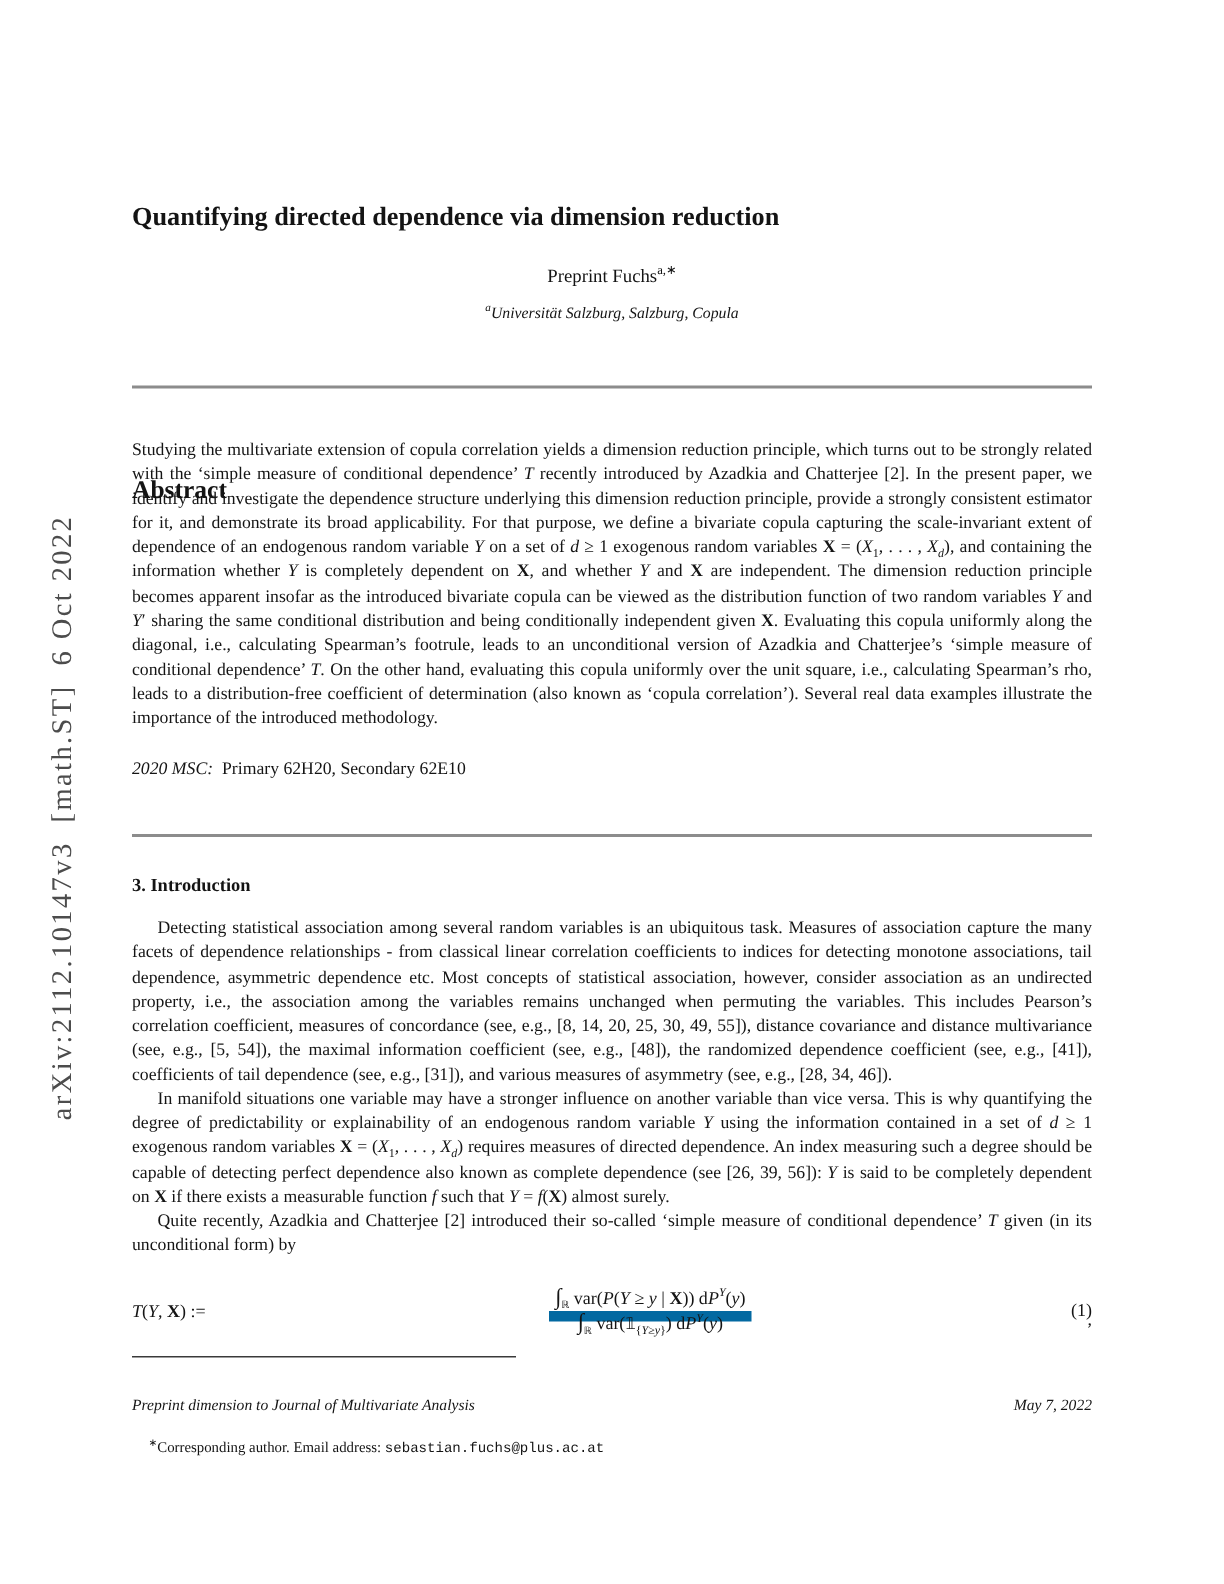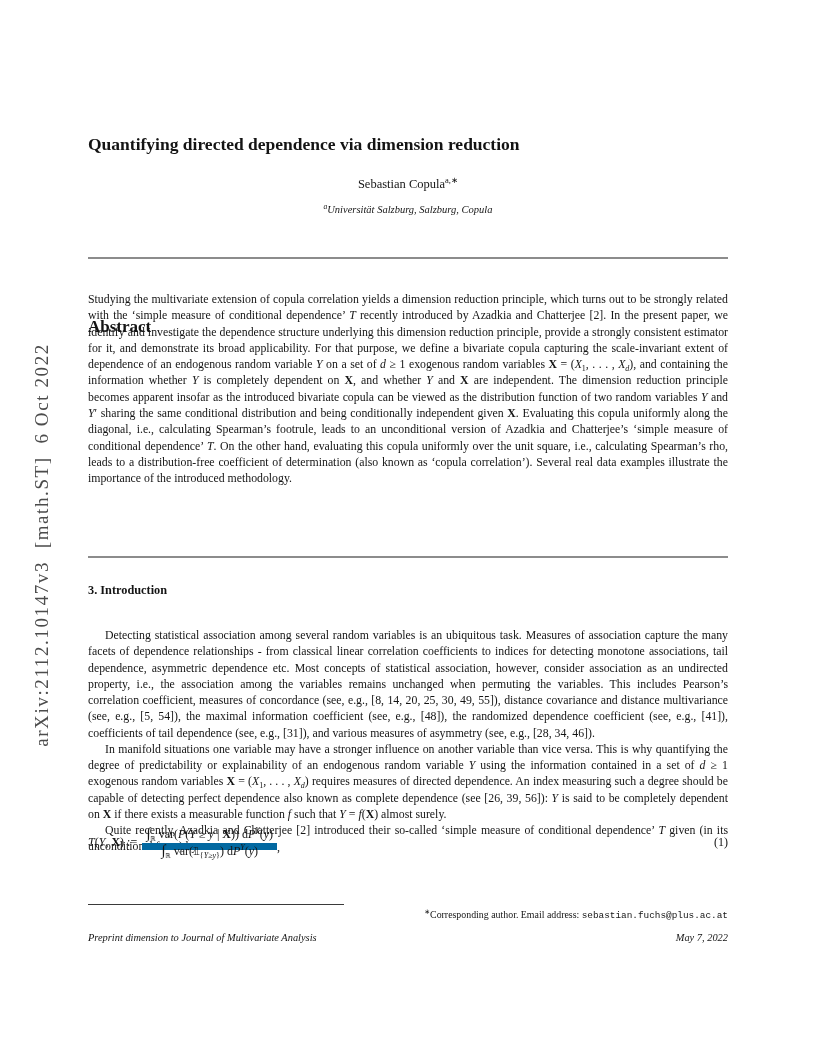--- a/index.html
+++ b/index.html
@@ -50,51 +50,50 @@
   }
   .keywords{
     position:absolute;top:504px;width:100%;
     font-size:11.8px;line-height:16.3px;text-align:justify;
   }
   .keywords .kw-label, .keywords .msc-label{font-style:italic;}
   .section-heading{
     position:absolute;top:583px;font-size:12.3px;font-weight:bold;
   }
   .bodytext{
-    position:absolute;top:627px;width:100%;
+    position:absolute;top:610px;width:100%;
     font-size:11.8px;line-height:16.25px;text-align:justify;
   }
   .bodytext p{text-indent:17px;}
   sub,sup{line-height:0;}
   .bodytext sub, .abstract-text sub{font-size:8px;}
   .equation{
-    position:absolute;top:817px;width:100%;height:50px;
-    display:flex;align-items:center;justify-content:flex-start;
+    position:absolute;top:849px;width:100%;height:50px;
+    display:flex;align-items:center;justify-content:space-between;
     font-size:12px;
   }
   .eq-lhs{margin-right:5px;}
   .frac{display:inline-block;text-align:center;vertical-align:middle;}
   .frac .num{padding:0 4px 2px 4px;border-bottom:7px solid #0369a1;}
   .frac .den{padding:2px 4px 0 4px;}
   .int{font-size:15px;}
   .bb{font-family:"DejaVu Sans", sans-serif;font-size:90%;}
   .intsub{font-size:7.5px;}
   .eq-psup{font-size:8px;}
   .eq-sub{font-size:8px;}
   .eq-trail{align-self:flex-end;padding-bottom:12px;}
   .eq-number{
     position:absolute;right:0;top:50%;transform:translateY(-50%);
   }
   .footnote-rule{
     position:absolute;top:904px;width:256px;height:1px;background:#3a3a3a;border:none;
   }
   .footnote{
-    position:absolute;top:909px;width:100%;
+    position:absolute;top:960px;width:100%;
     font-size:9.9px;
-    text-align:right;
   }
   .footnote .fn-indent{display:inline-block;width:11px;}
   .footnote sup{font-size:7px;}
   .footnote code{
     font-family:"Liberation Mono", "DejaVu Sans Mono", monospace;
     font-size:9.4px;
   }
   .pagefooter{
     position:absolute;top:932px;width:100%;
     display:flex;justify-content:space-between;
@@ -103,31 +102,32 @@
 </style>
 </head>
 <body>
 
 <div class="stamp">arXiv:2112.10147v3  [math.ST]  6 Oct 2022</div>
 
 <div class="content">
 
   <h1 class="title">Quantifying directed dependence via dimension reduction</h1>
 
-  <div class="author"><span>Sebastian Copula</span><sup>a,∗</sup></div>
+  <div class="author"><span>Preprint Fuchs</span><sup>a,∗</sup></div>
 
   <div class="affiliation"><sup>a</sup><span>Universität Salzburg, Salzburg, Copula</span></div>
 
   <hr class="rule rule-top">
 
   <div class="abstract-heading">Abstract</div>
 
   <div class="abstract-text">Studying the multivariate extension of copula correlation yields a dimension reduction principle, which turns out to be strongly related with the ‘simple measure of conditional dependence’ <i>T</i> recently introduced by Azadkia and Chatterjee [2].  In the present paper, we identify and investigate the dependence structure underlying this dimension reduction principle, provide a strongly consistent estimator for it, and demonstrate its broad applicability.  For that purpose, we define a bivariate copula capturing the scale-invariant extent of dependence of an endogenous random variable <i>Y</i> on a set of <i>d</i> ≥ 1 exogenous random variables <b>X</b> = (<i>X</i><sub>1</sub>, . . . , <i>X</i><sub><i>d</i></sub>), and containing the information whether <i>Y</i> is completely dependent on <b>X</b>, and whether <i>Y</i> and <b>X</b> are independent.  The dimension reduction principle becomes apparent insofar as the introduced bivariate copula can be viewed as the distribution function of two random variables <i>Y</i> and <i>Y</i>′ sharing the same conditional distribution and being conditionally independent given <b>X</b>. Evaluating this copula uniformly along the diagonal, i.e., calculating Spearman’s footrule, leads to an unconditional version of Azadkia and Chatterjee’s ‘simple measure of conditional dependence’ <i>T</i>.  On the other hand, evaluating this copula uniformly over the unit square, i.e., calculating Spearman’s rho, leads to a distribution-free coefficient of determination (also known as ‘copula correlation’). Several real data examples illustrate the importance of the introduced methodology.</div>
 
   <div class="keywords">
+    <div><span class="msc-label">2020 MSC:</span>&nbsp;&nbsp;<span>Primary 62H20, Secondary 62E10</span></div>
   </div>
 
   <hr class="rule rule-bottom">
 
   <div class="section-heading">3.  Introduction</div>
 
   <div class="bodytext">
     <p>Detecting statistical association among several random variables is an ubiquitous task.  Measures of association capture the many facets of dependence relationships - from classical linear correlation coefficients to indices for detecting monotone associations, tail dependence, asymmetric dependence etc. Most concepts of statistical association, however, consider association as an undirected property, i.e., the association among the variables remains unchanged when permuting the variables.  This includes Pearson’s correlation coefficient, measures of concordance (see, e.g., [8, 14, 20, 25, 30, 49, 55]), distance covariance and distance multivariance (see, e.g., [5, 54]), the maximal information coefficient (see, e.g., [48]), the randomized dependence coefficient (see, e.g., [41]), coefficients of tail dependence (see, e.g., [31]), and various measures of asymmetry (see, e.g., [28, 34, 46]).</p>
     <p>In manifold situations one variable may have a stronger influence on another variable than vice versa.  This is why quantifying the degree of predictability or explainability of an endogenous random variable <i>Y</i> using the information contained in a set of <i>d</i> ≥ 1 exogenous random variables <b>X</b> = (<i>X</i><sub>1</sub>, . . . , <i>X</i><sub><i>d</i></sub>) requires measures of directed dependence. An index measuring such a degree should be capable of detecting perfect dependence also known as complete dependence (see [26, 39, 56]):  <i>Y</i> is said to be completely dependent on <b>X</b> if there exists a measurable function <i>f</i> such that <i>Y</i> = <i>f</i>(<b>X</b>) almost surely.</p>
     <p>Quite recently, Azadkia and Chatterjee [2] introduced their so-called ‘simple measure of conditional dependence’ <i>T</i> given (in its unconditional form) by</p>

